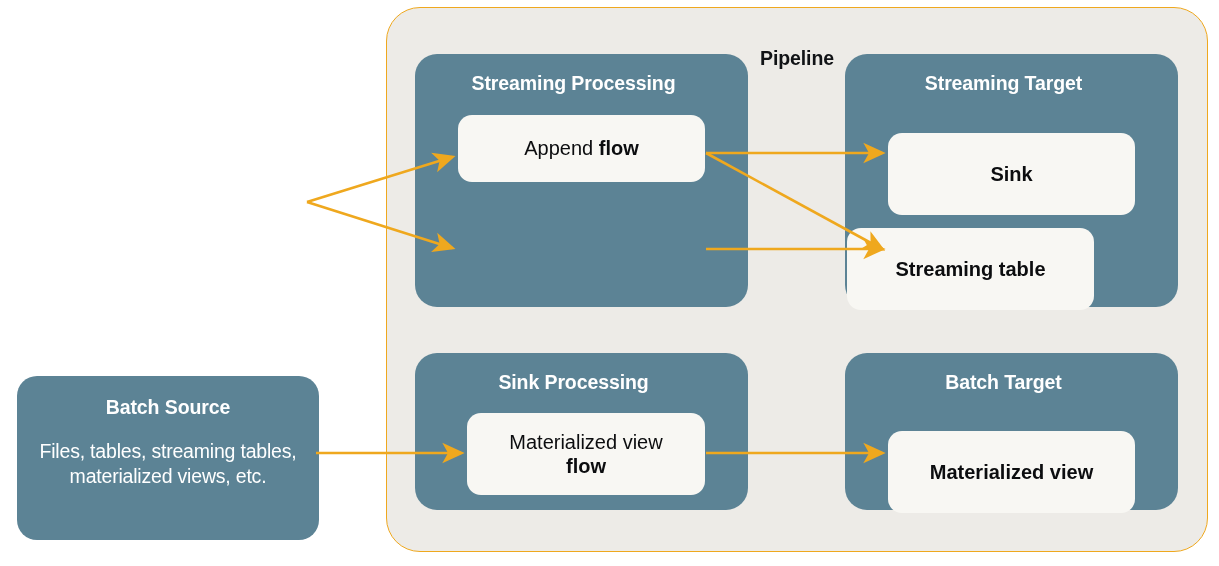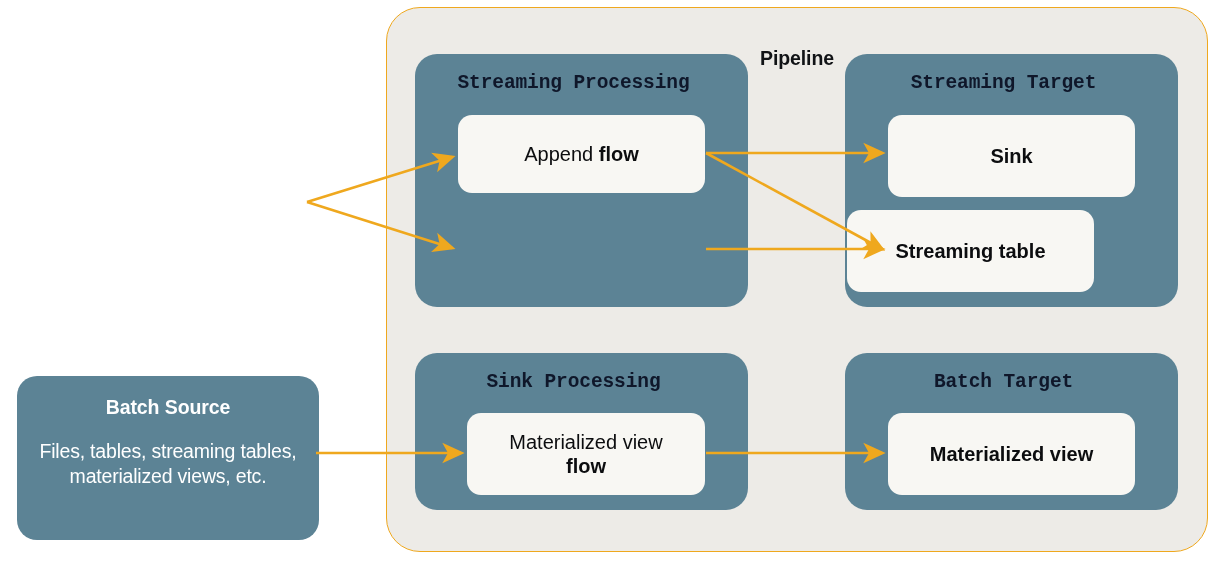--- a/index.html
+++ b/index.html
@@ -35,25 +35,24 @@
   .group{
     position:absolute;
     background:#5C8395;
     border-radius:22px;
     box-sizing:border-box;
   }
   .group-title{
     position:absolute;
     left:0; right:16px; top:18px;
     text-align:center;
-    color:#0f172a;
+    color:#ffffff;
     font-size:19.5px; font-weight:bold;
     letter-spacing:-0.1px;
     white-space:nowrap;
-    font-family:Liberation Mono, monospace;
   }
 
   .g-stream-proc { left:415px; top:54px;  width:333px; height:253px; }
   .g-stream-tgt  { left:845px; top:54px;  width:333px; height:253px; }
   .g-batch-proc  { left:415px; top:353px; width:333px; height:157px; }
   .g-batch-tgt   { left:845px; top:353px; width:333px; height:157px; }
 
   
   .card{
     position:absolute;
@@ -61,23 +60,23 @@
     border-radius:14px;
     display:flex; align-items:center; justify-content:center;
     box-sizing:border-box;
     color:#0C0D0F;
     font-size:20px;
     line-height:1.22;
     text-align:center;
     padding:0 10px;
   }
   .card b{ font-weight:bold; }
-  .card.bold{ font-weight:bold; }
+  .card.bold{ font-weight:bold;margin-top:18px; }
 
-  .c-append    { left:458px; top:115px; width:247px; height:78px; }
+  .c-append    { left:458px; top:115px; width:247px; height:67px; }
   .c-autocdc   { left:458px; top:210px; width:247px; height:82px; }
   .c-sink      { left:888px; top:115px; width:247px; height:82px; }
   .c-sttable   { left:847px; top:210px; width:247px; height:82px; }
   .c-mvflow    { left:467px; top:413px; width:238px; height:82px; }
   .c-mvtarget  { left:888px; top:413px; width:247px; height:82px; }
 
   
   .source{
     position:absolute;
     background:#5C8395;

